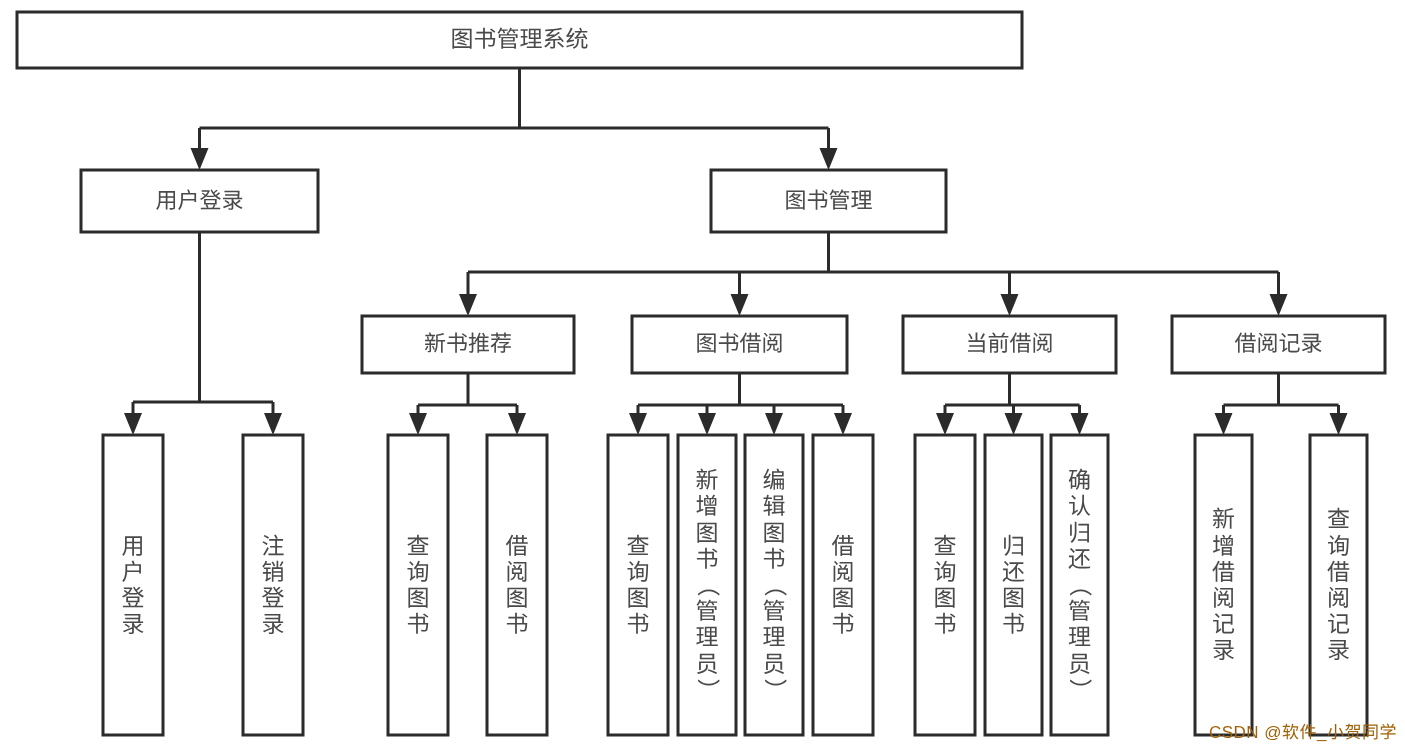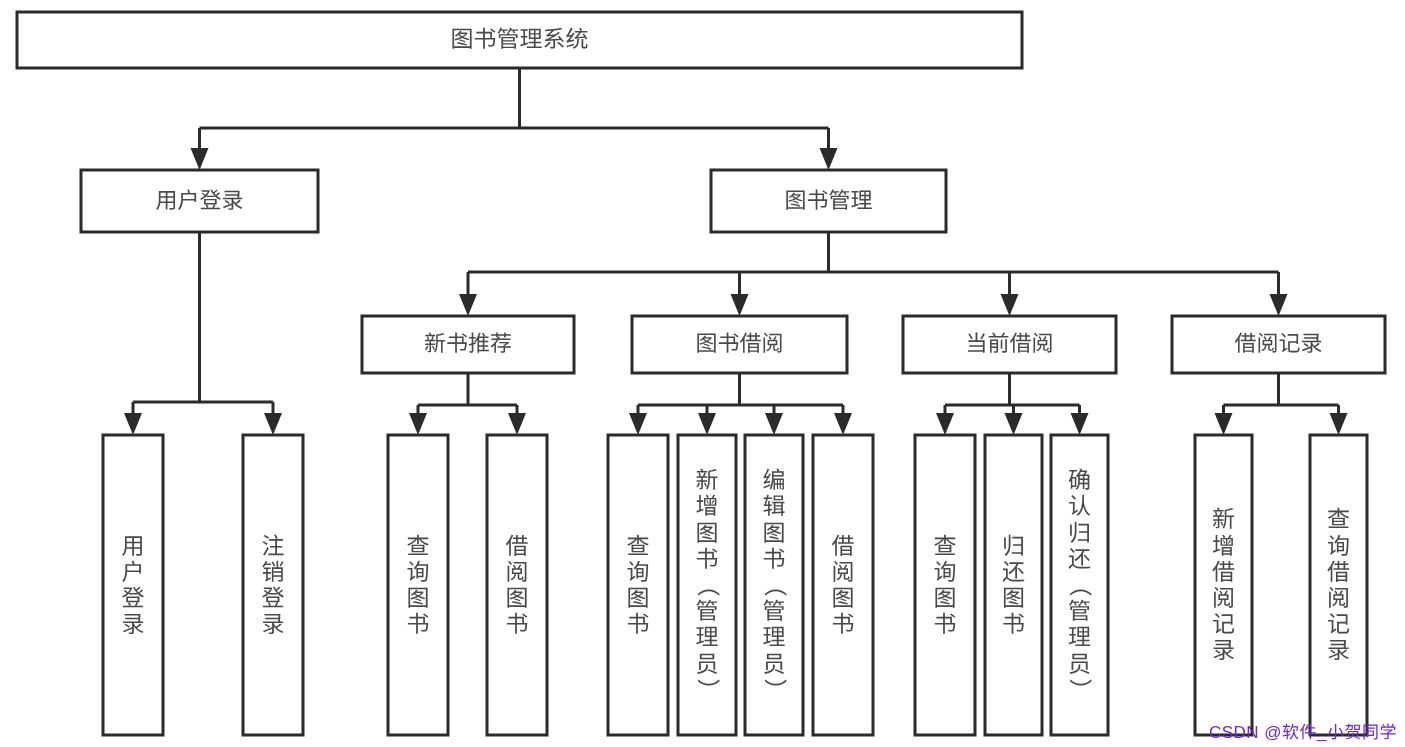--- a/index.html
+++ b/index.html
@@ -69,21 +69,21 @@
     text-align: center;
   }
   .vtext span.ch.paren {
     transform: rotate(90deg);
   }
   .watermark {
     position: absolute;
     right: 8px;
     bottom: 4px;
     font-size: 17px;
-    color: #6d28d9;
+    color: #a16207;
     letter-spacing: 0.5px;
     user-select: none;
     pointer-events: none;
   }
 </style>
 </head>
 <body>
 
 <div id="diagram-root">
   <svg class="flow" viewBox="0 0 1405 747">

